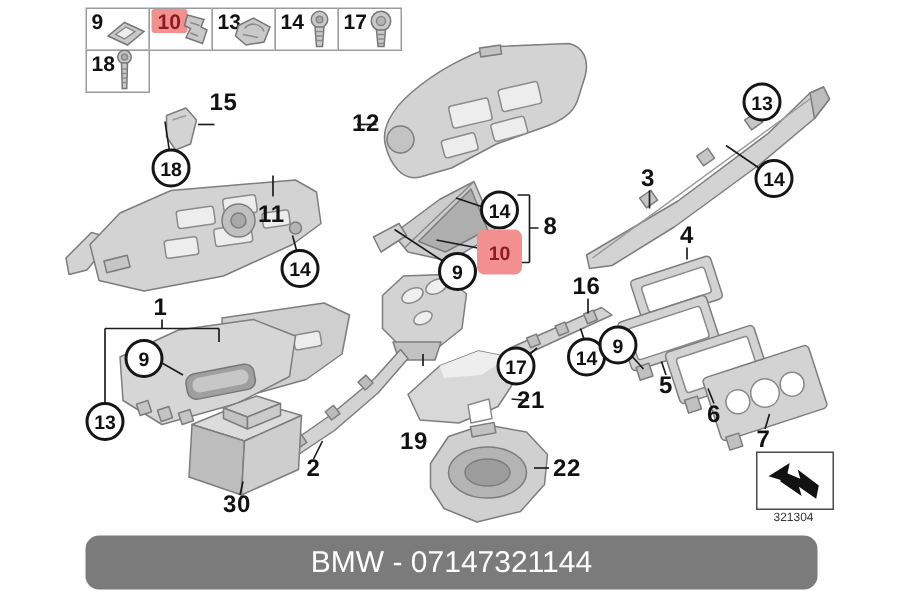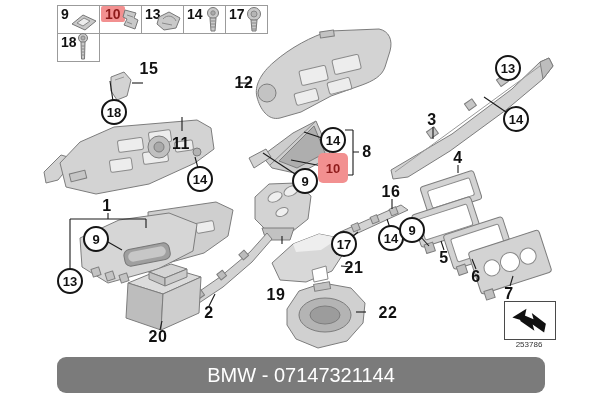--- a/index.html
+++ b/index.html
@@ -280,28 +280,28 @@
       <div class="plabel" style="left: 432px; top: 120px;">3</div>
       <div class="plabel" style="left: 391px; top: 192px;">16</div>
       <div class="plabel" style="left: 458px; top: 158px;">4</div>
       <div class="plabel" style="left: 107px; top: 206px;">1</div>
       <div class="plabel" style="left: 444px; top: 258px;">5</div>
       <div class="plabel" style="left: 476px; top: 277px;">6</div>
       <div class="plabel" style="left: 509px; top: 294px;">7</div>
       <div class="plabel" style="left: 276px; top: 251px; margin-top: 44px;">19</div>
       <div class="plabel" style="left: 354px; top: 268px;">21</div>
       <div class="plabel" style="left: 209px; top: 313px;">2</div>
-      <div class="plabel" style="left: 388px; top: 313px;">22</div>
-      <div class="plabel" style="left: 158px; top: 337px;">20</div>
+      <div class="plabel" style="left: 378px; top: 313px;">22</div>
+      <div class="plabel" style="left: 158px; top: 337px;">30</div>
     </div>
 
   <div class="legendbox">
     <svg width="44" height="30" viewBox="0 0 48 34">
       <polygon points="4,13 20,3 17,17" fill="#111"></polygon>
       <path d="M14,9 L28,15 L26,8 L42,20 L40,30 L27,21 L29,28 L13,17 Z" fill="#111"></path>
     </svg>
   </div>
-  <div class="legendcode">253786</div>
+  <div class="legendcode">321304</div>
 
   <div class="footer">
     <span>BMW - 07147321144</span>
   </div>
 </div>
 
 </body></html>

